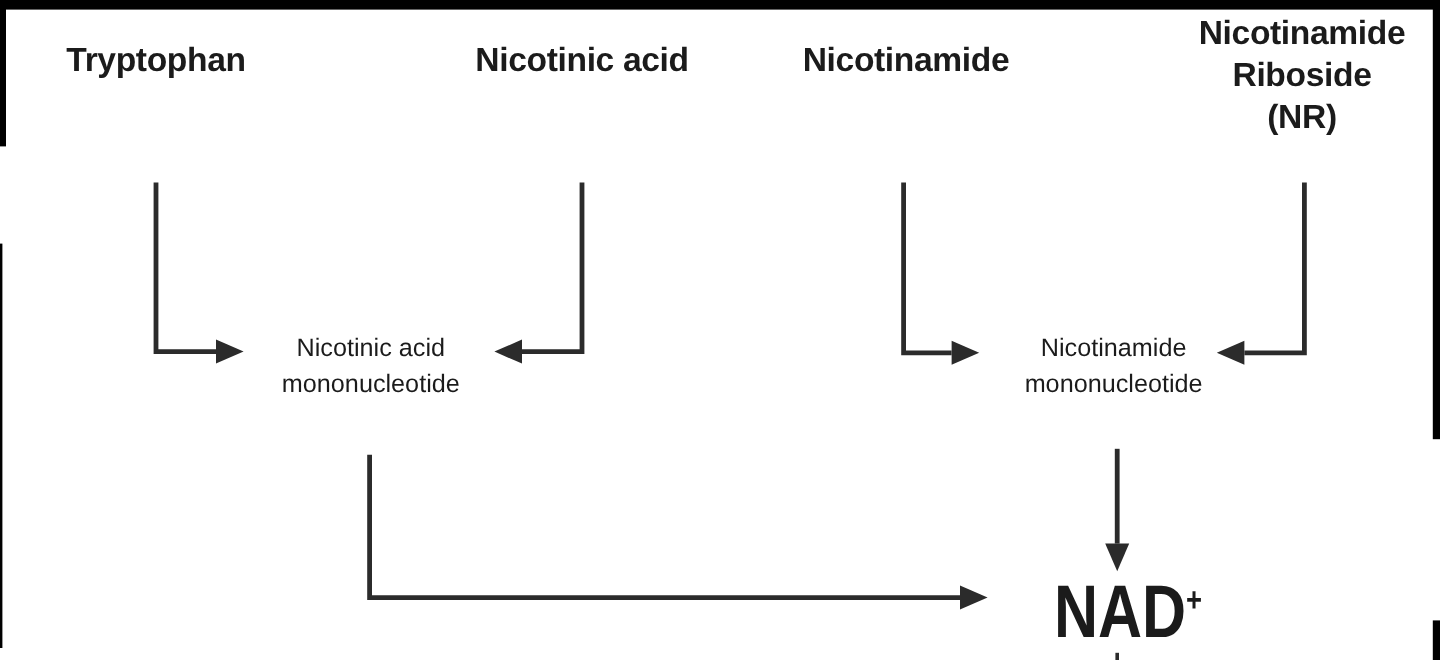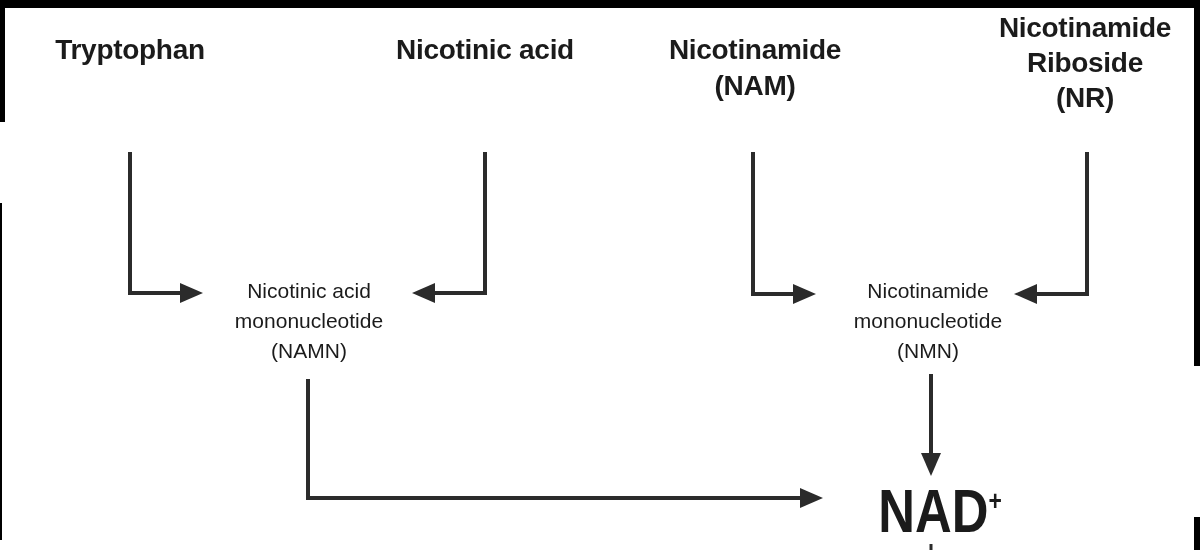--- a/index.html
+++ b/index.html
@@ -83,38 +83,35 @@
   <div class="node node-top node-trp">
     <div>Tryptophan</div>
   </div>
 
   <div class="node node-top node-na">
     <div>Nicotinic acid</div>
   </div>
 
   <div class="node node-top node-nam">
     <div>Nicotinamide</div>
-    <div>(NAM)</div>
   </div>
 
   <div class="node node-top node-nr">
     <div>Nicotinamide</div>
     <div>Riboside</div>
     <div>(NR)</div>
   </div>
 
   <div class="node node-mid node-namn">
     <div>Nicotinic acid</div>
     <div>mononucleotide</div>
-    <div>(NAMN)</div>
   </div>
 
   <div class="node node-mid node-nmn">
     <div>Nicotinamide</div>
     <div>mononucleotide</div>
-    <div>(NMN)</div>
   </div>
 
   <div class="node node-nad">
     <span>NAD</span><sup>+</sup>
   </div>
 
 </div>
 
 </body></html>

